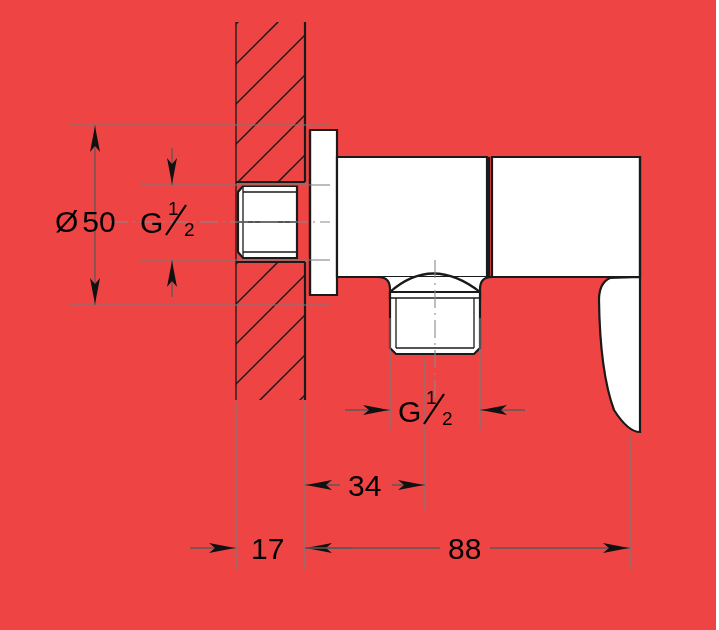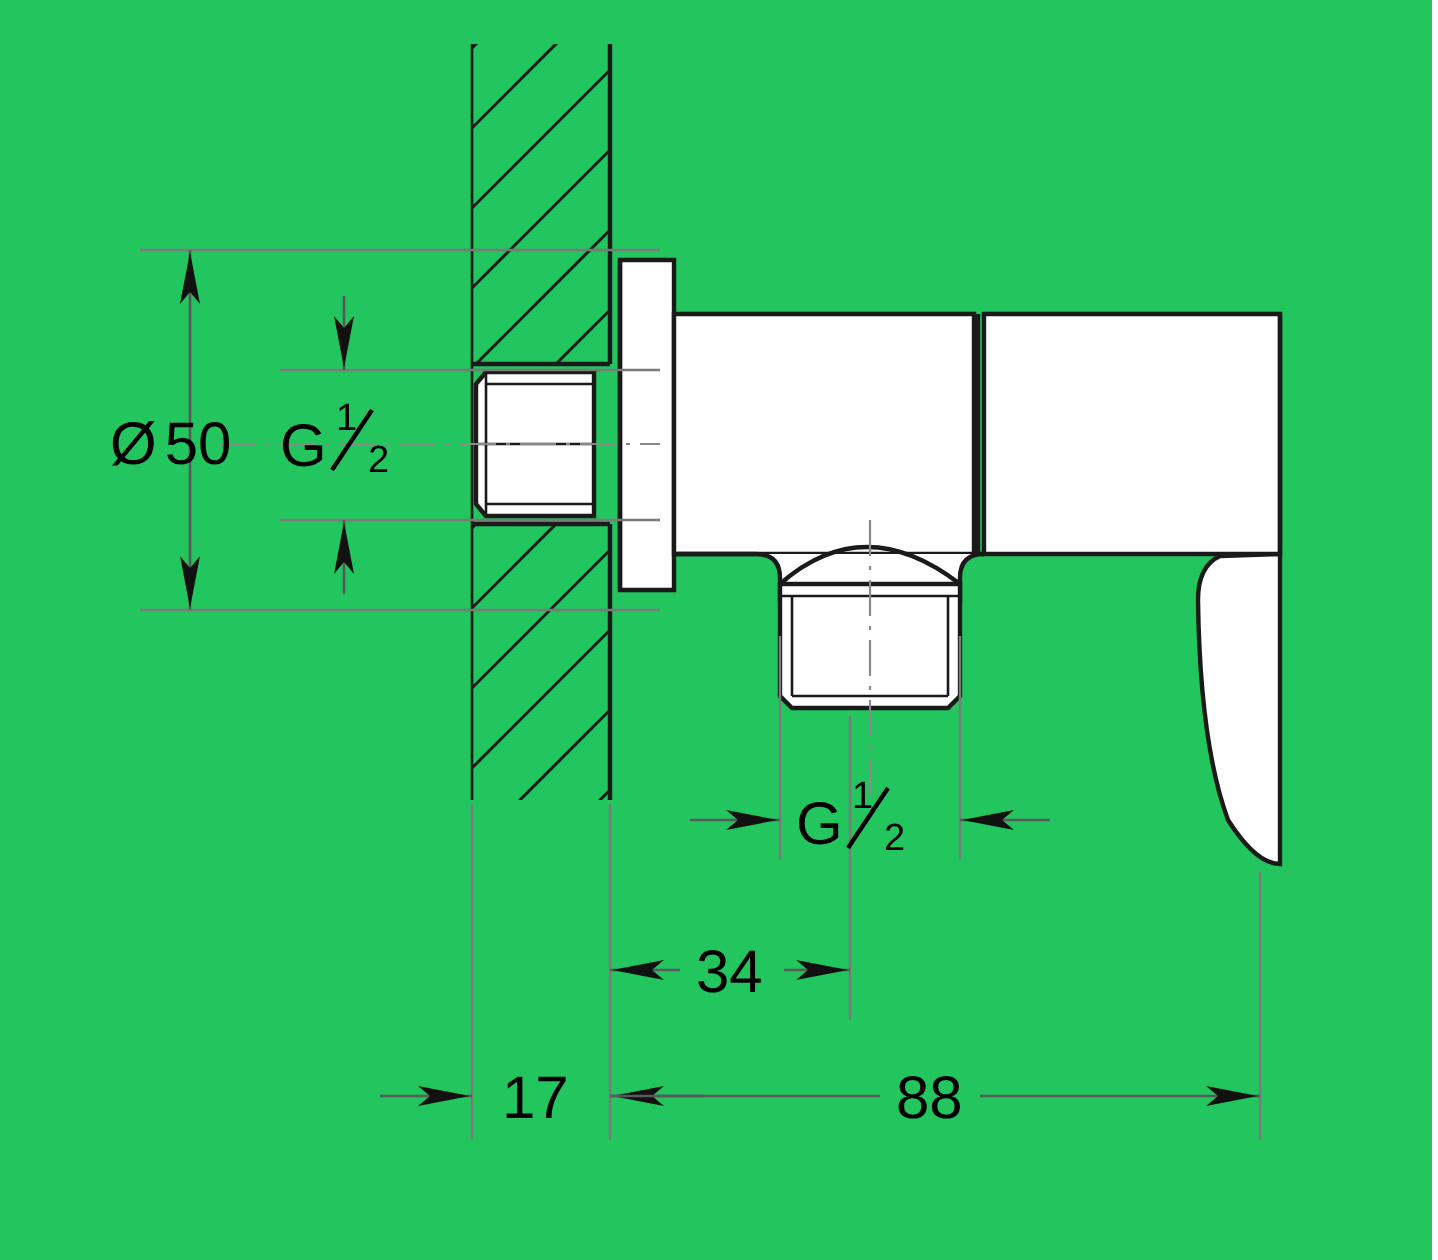--- a/index.html
+++ b/index.html
@@ -7,21 +7,21 @@
     padding: 0;
     background: #ffffff;
   }
   body {
     font-family: "Liberation Sans", sans-serif;
   }
   #drawing-root {
     position: relative;
     width: 716px;
     height: 630px;
-    background: #22c55e;
+    background: #ef4444;
     overflow: hidden;
   }
   svg#tech-drawing {
     display: block;
     width: 719px;
     height: 630px;
   }
   .outline {
     fill: none;
     stroke: #1a1a1a;

